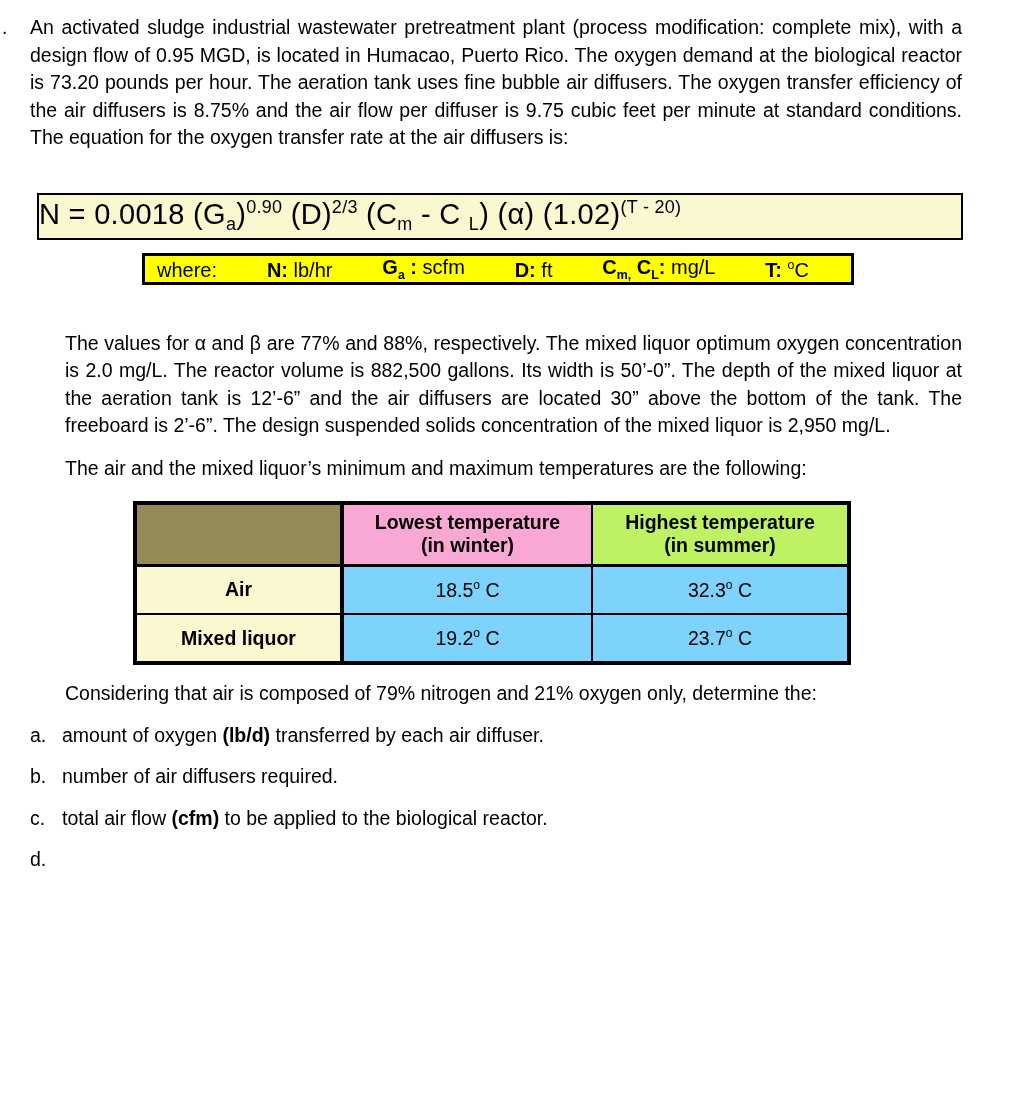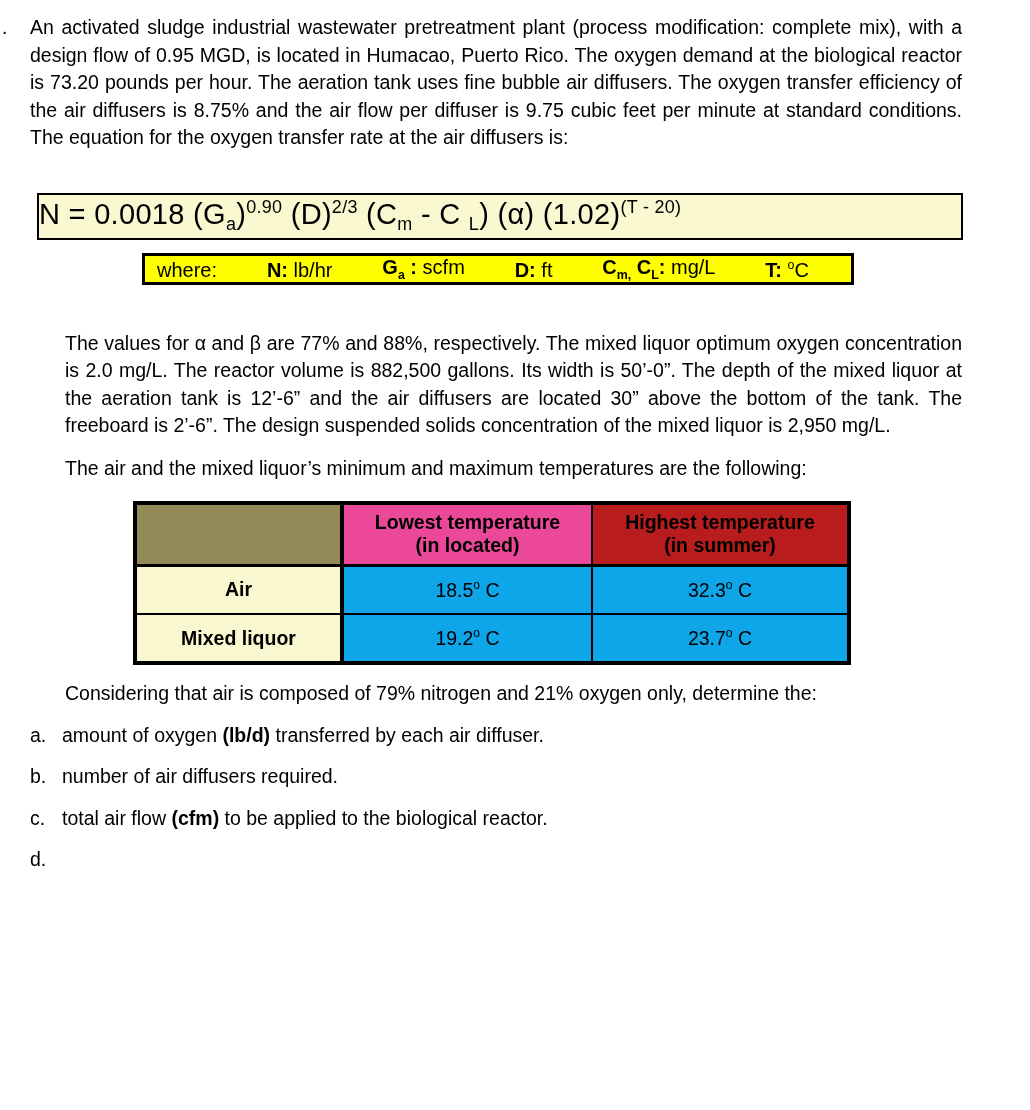--- a/index.html
+++ b/index.html
@@ -76,24 +76,24 @@
     border: 2px solid #000;
     text-align: center;
     vertical-align: middle;
     font-size: 19.5px;
   }
   .temp-table .hdr-row td, .temp-table .hdr-row th { border-bottom: 3px solid #000; height: 62px; }
   .temp-table .c1 { width: 207px; border-right: 4px solid #000; }
   .temp-table .c2 { width: 250px; }
   .temp-table .c3 { width: 257px; }
   .corner-cell  { background: #938A58; }
-  .winter-hdr   { background: #ec4899; font-weight: bold; line-height: 1.2; }
-  .summer-hdr   { background: #b91c1c; font-weight: bold; line-height: 1.2; }
+  .winter-hdr   { background: #f9a8d4; font-weight: bold; line-height: 1.2; }
+  .summer-hdr   { background: #bef264; font-weight: bold; line-height: 1.2; }
   .rowlabel     { background: #FAF8D0; font-weight: bold; height: 49px; }
-  .valcell      { background: #0ea5e9; height: 20px; }
+  .valcell      { background: #7dd3fc; height: 20px; }
 
   .wwptp-para { margin-top: 32px; }
   .considering-para { margin-top: 15px; }
 
   .qlist { margin-top: 14px; }
   .q-item {
     display: flex;
     font-size: 19.5px;
     line-height: 27.5px;
     margin-bottom: 14px;
@@ -127,21 +127,21 @@
   <div class="para values-para">The values for α and β are 77% and 88%, respectively. The mixed liquor optimum oxygen concentration is 2.0 mg/L. The reactor volume is 882,500 gallons. Its width is 50’-0”. The depth of the mixed liquor at the aeration tank is 12’-6” and the air diffusers are located 30” above the bottom of the tank. The freeboard is 2’-6”. The design suspended solids concentration of the mixed liquor is 2,950 mg/L.</div>
 
   <div class="para temps-intro">The air and the mixed liquor’s minimum and maximum temperatures are the following:</div>
 
   <table class="temp-table">
     <tbody>
       <tr class="hdr-row">
         <td class="c1 corner-cell"></td>
         <th class="c2 winter-hdr">
           <div>Lowest temperature</div>
-          <div>(in located)</div>
+          <div>(in winter)</div>
         </th>
         <th class="c3 summer-hdr">
           <div>Highest temperature</div>
           <div>(in summer)</div>
         </th>
       </tr>
       <tr>
         <td class="c1 rowlabel">Air</td>
         <td class="c2 valcell"><span>18.5</span><span class="sup">o</span><span> C</span></td>
         <td class="c3 valcell"><span>32.3</span><span class="sup">o</span><span> C</span></td>

